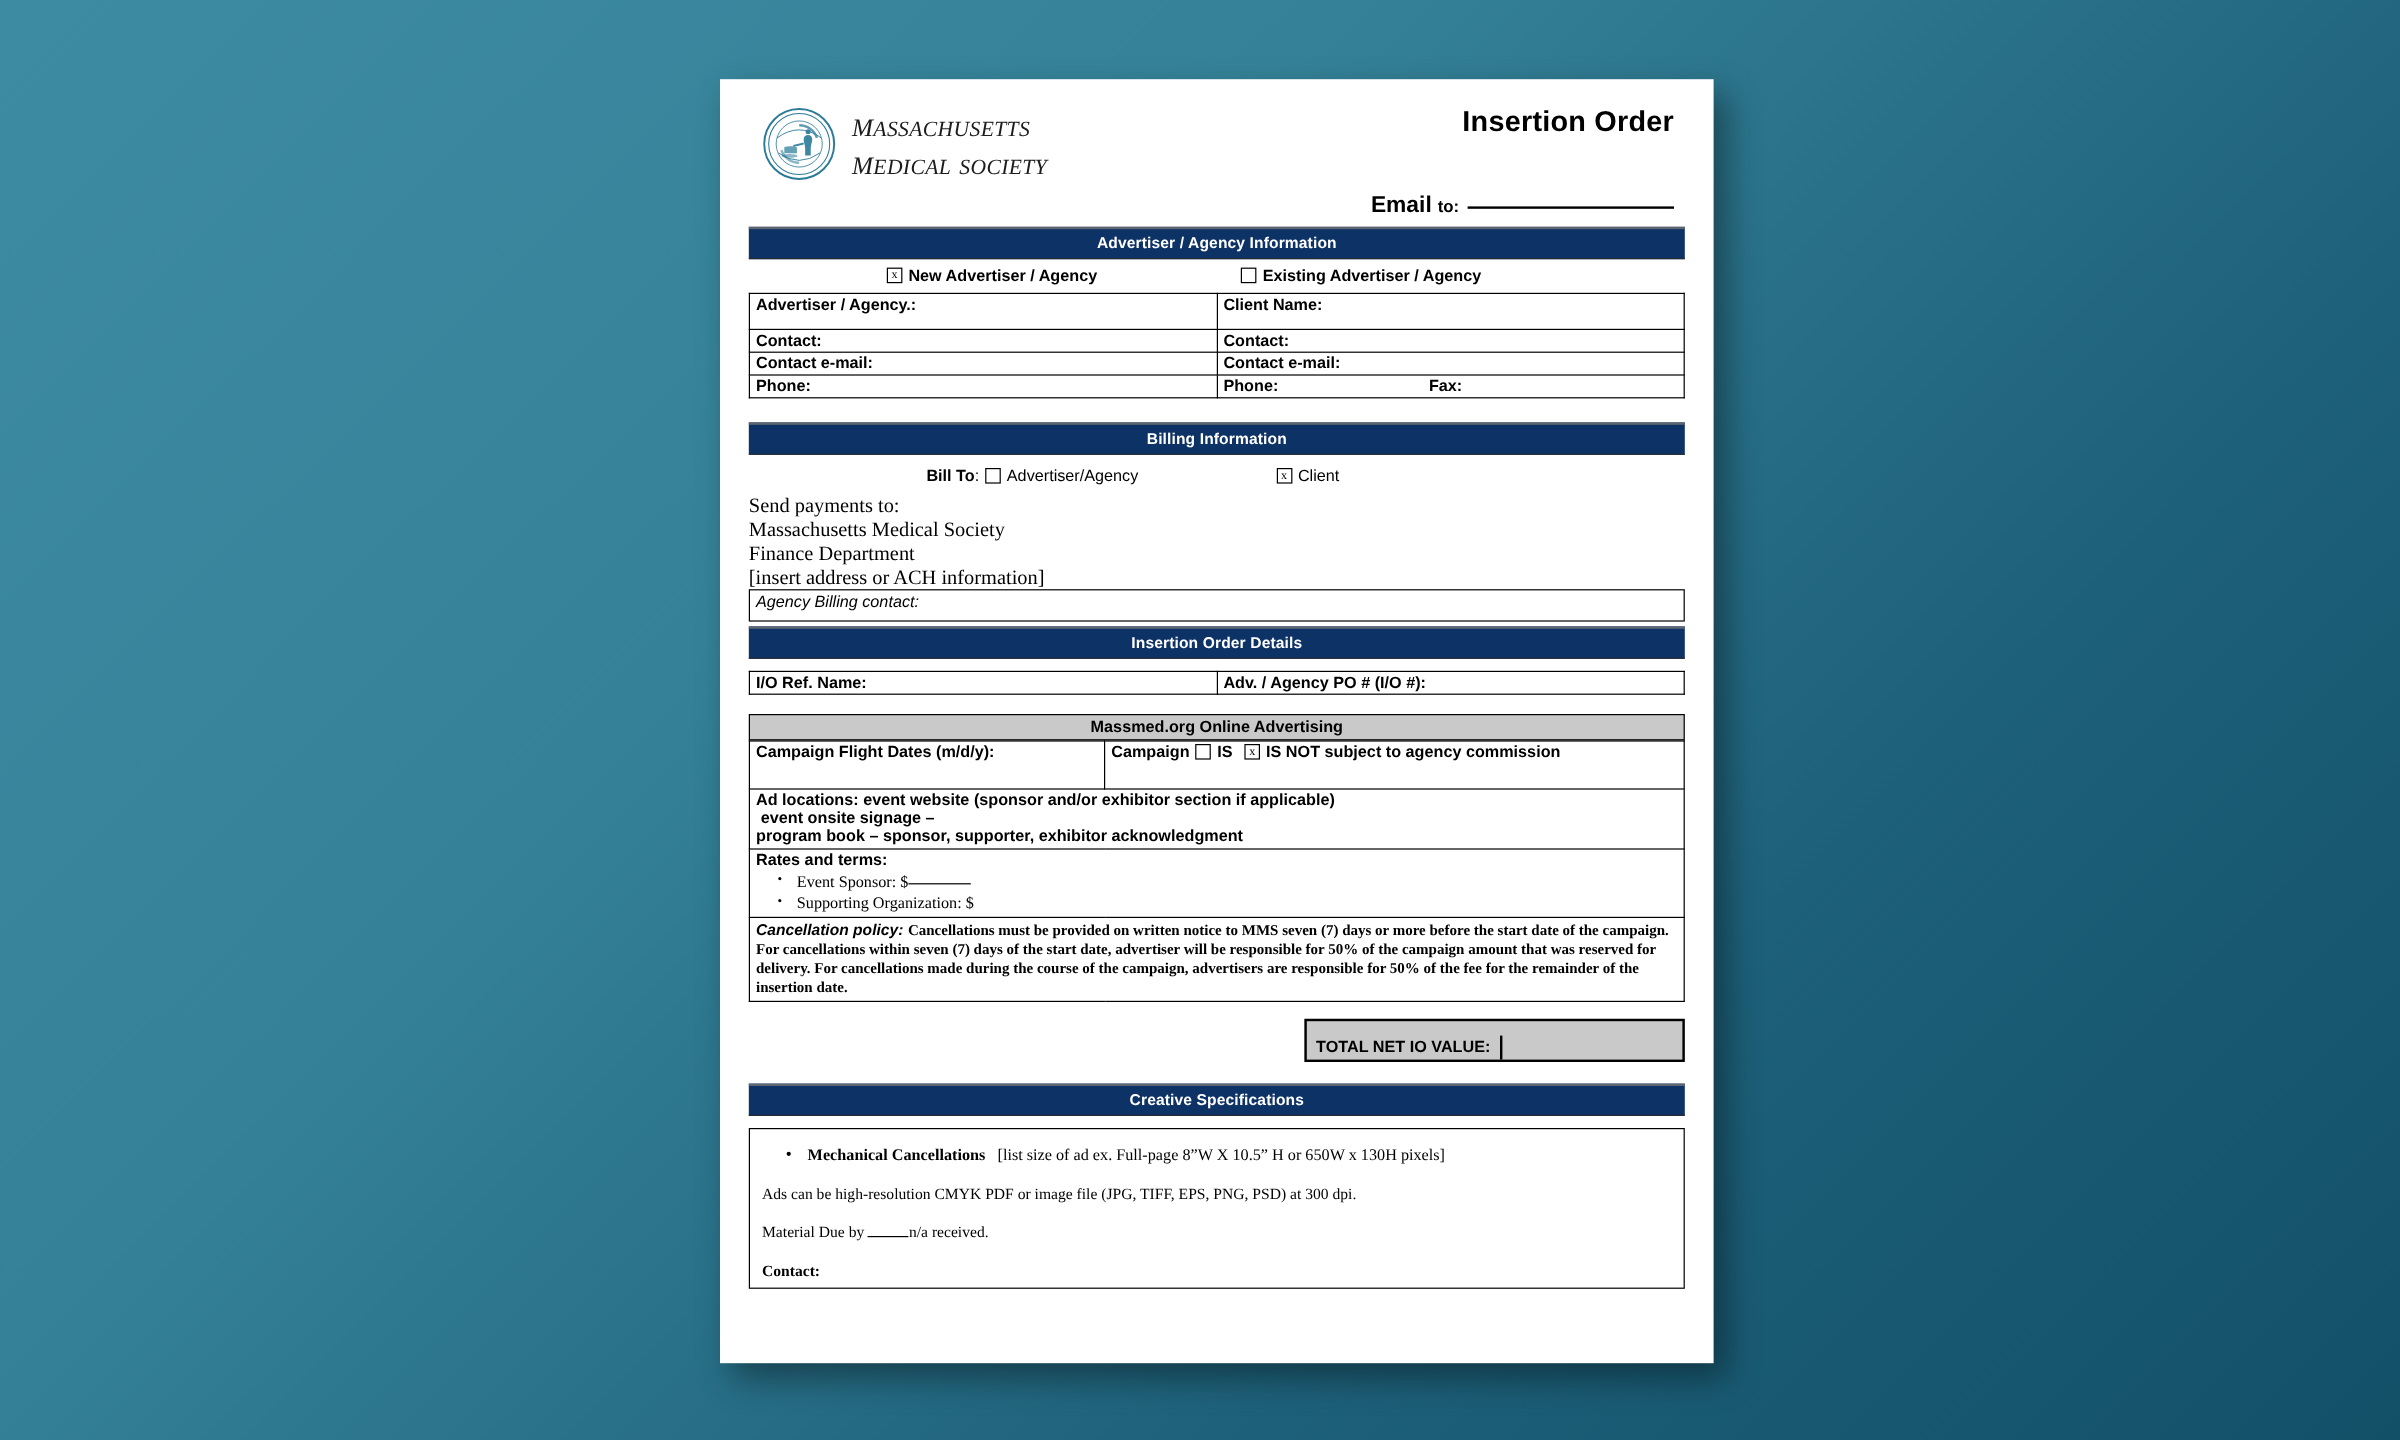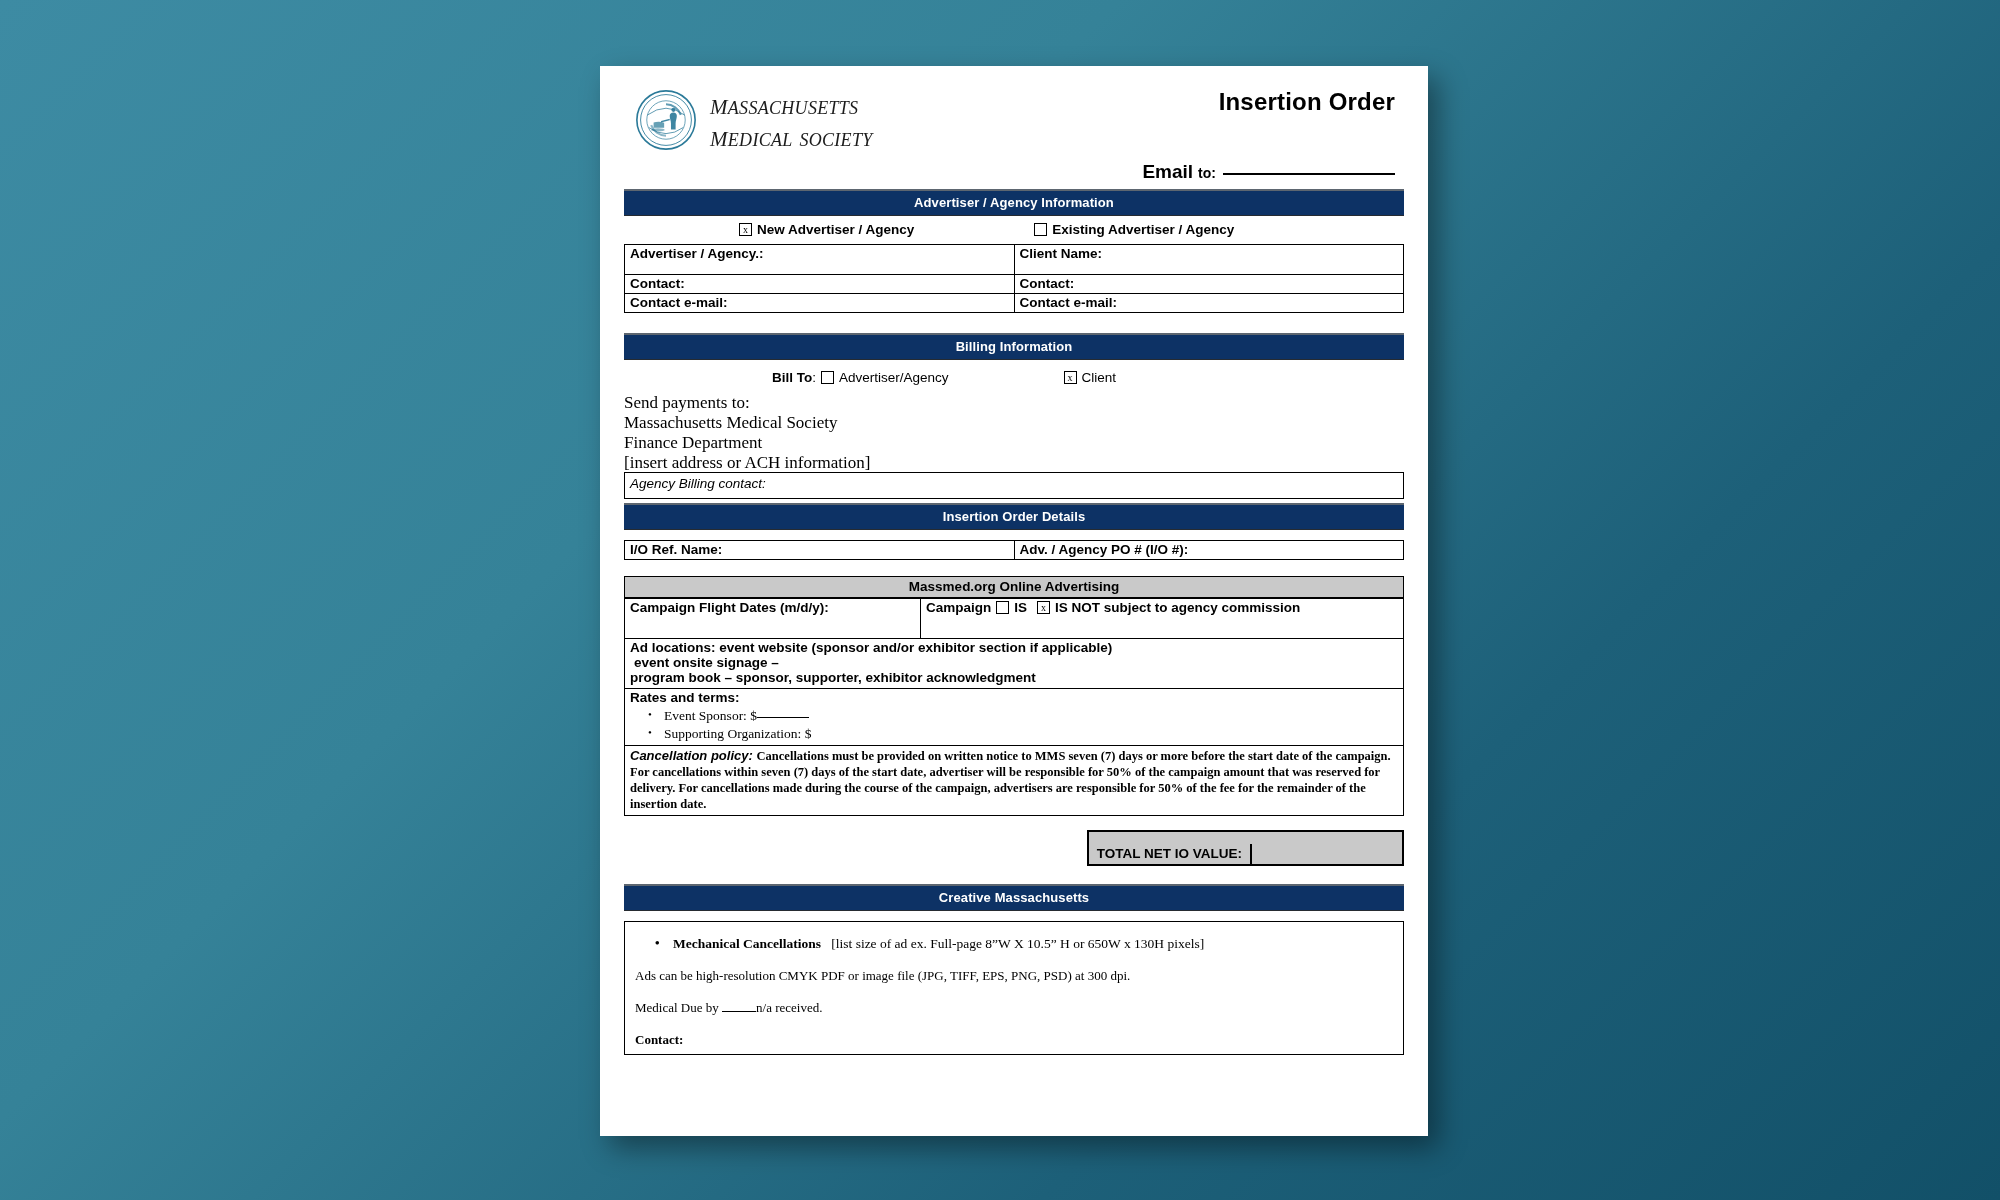--- a/index.html
+++ b/index.html
@@ -282,20 +282,28 @@
           <td style="height:30px;"><span>Advertiser / Agency.:</span></td>
           <td style="height:30px;"><span>Client Name:</span></td>
         </tr>
         <tr>
           <td><span>Contact:</span></td>
           <td><span>Contact:</span></td>
         </tr>
         <tr>
           <td><span>Contact e-mail:</span></td>
           <td><span>Contact e-mail:</span></td>
+        </tr>
+        <tr>
+          <td><span>Phone:</span></td>
+          <td>
+            <span>Phone:</span>
+            <span style="display:inline-block;width:118px;"></span>
+            <span>Fax:</span>
+          </td>
         </tr>
       </tbody>
         </table>
 
       <div class="bar" style="margin-top:20px;">Billing Information</div>
 
       <div class="chk-row" style="padding-left:148px;margin-top:10px;">
         <span>Bill To</span>
         <span class="cell-sub">:</span>
         <span class="cbox"></span>
@@ -375,33 +383,33 @@
           </table>
       </div>
 
       <div class="total-wrap">
         <div class="total-box">
           <div class="total-lbl">TOTAL NET IO VALUE:</div>
           <div class="total-val"></div>
         </div>
       </div>
 
-      <div class="bar" style="margin-top:18px;">Creative Massachusetts</div>
+      <div class="bar" style="margin-top:18px;">Creative Specifications</div>
 
       <div class="cs-box" style="margin-top:10px;">
         <div class="cs-bullet">
           <span>Mechanical Cancellations</span>
           <span style="font-weight:normal;">&nbsp; </span>
           <span style="font-weight:normal;">[list size of ad ex. Full-page 8”W X 10.5” H  or 650W x 130H pixels]</span>
         </div>
 
         <div class="cs-p">Ads can be high-resolution CMYK PDF or image file (JPG, TIFF, EPS, PNG, PSD) at 300 dpi.</div>
 
         <div class="cs-p">
-          <span>Medical Due by</span>
+          <span>Material Due by</span>
           <span class="uline"></span><span>n/a received.</span>
         </div>
 
         <div class="cs-p" style="font-weight:bold;margin-bottom:4px;">Contact:</div>
       </div>
 
     </div>
   </div>
 </div>
 

